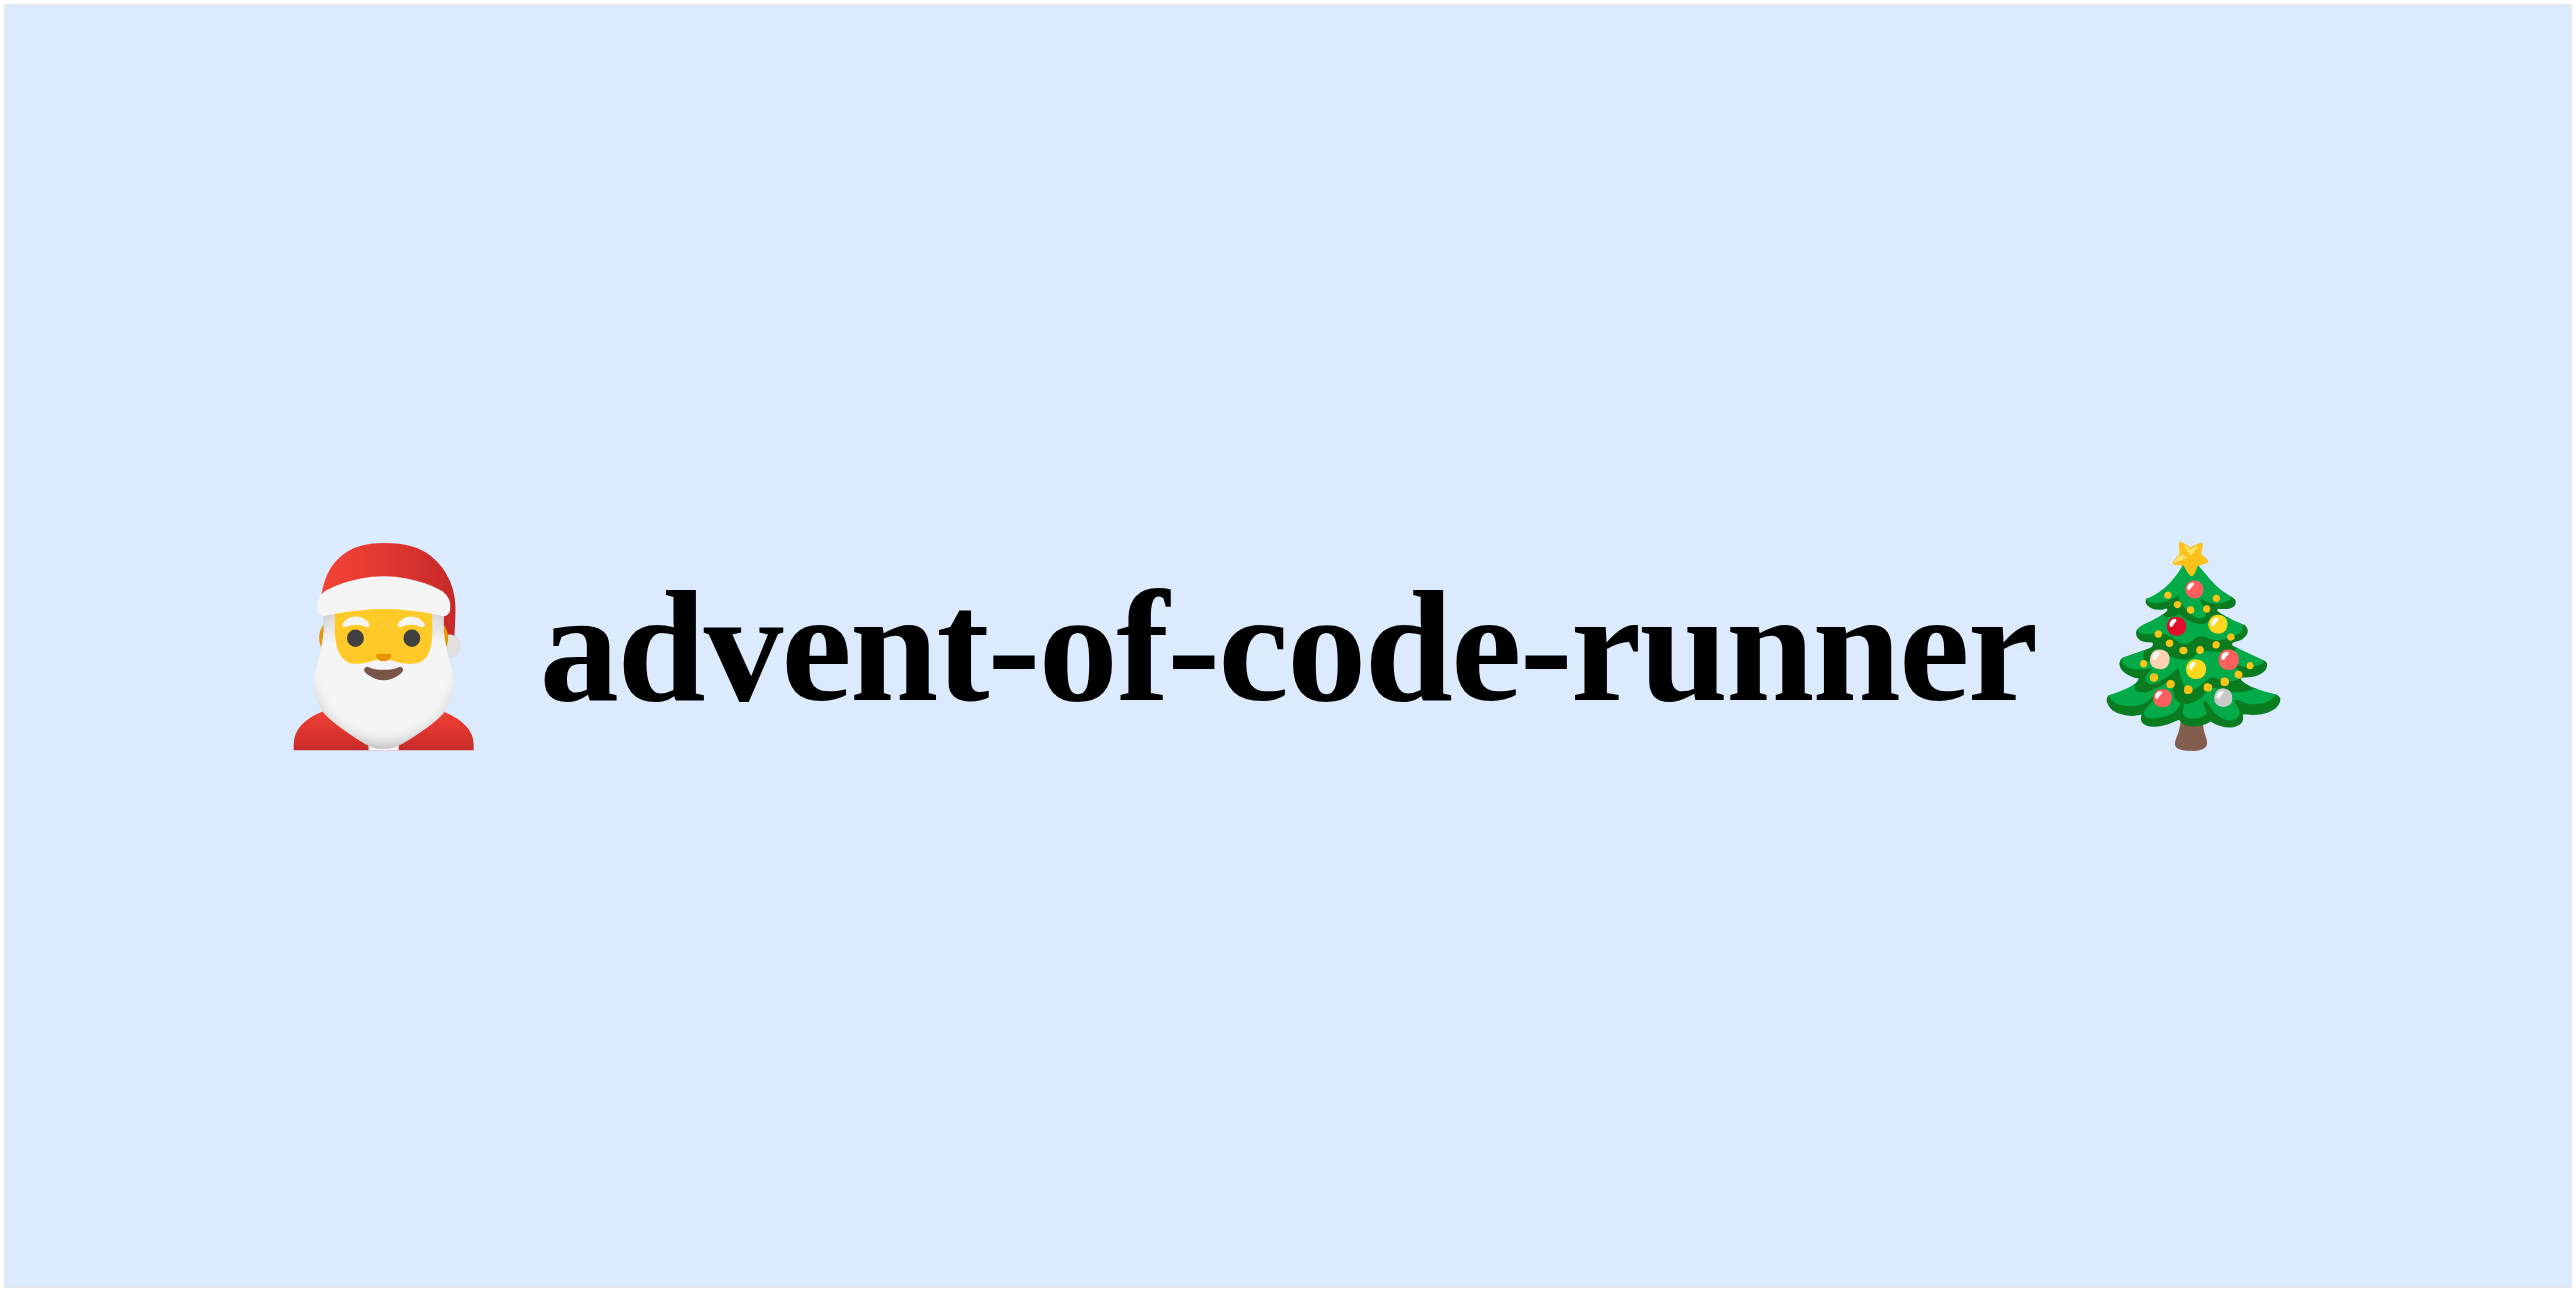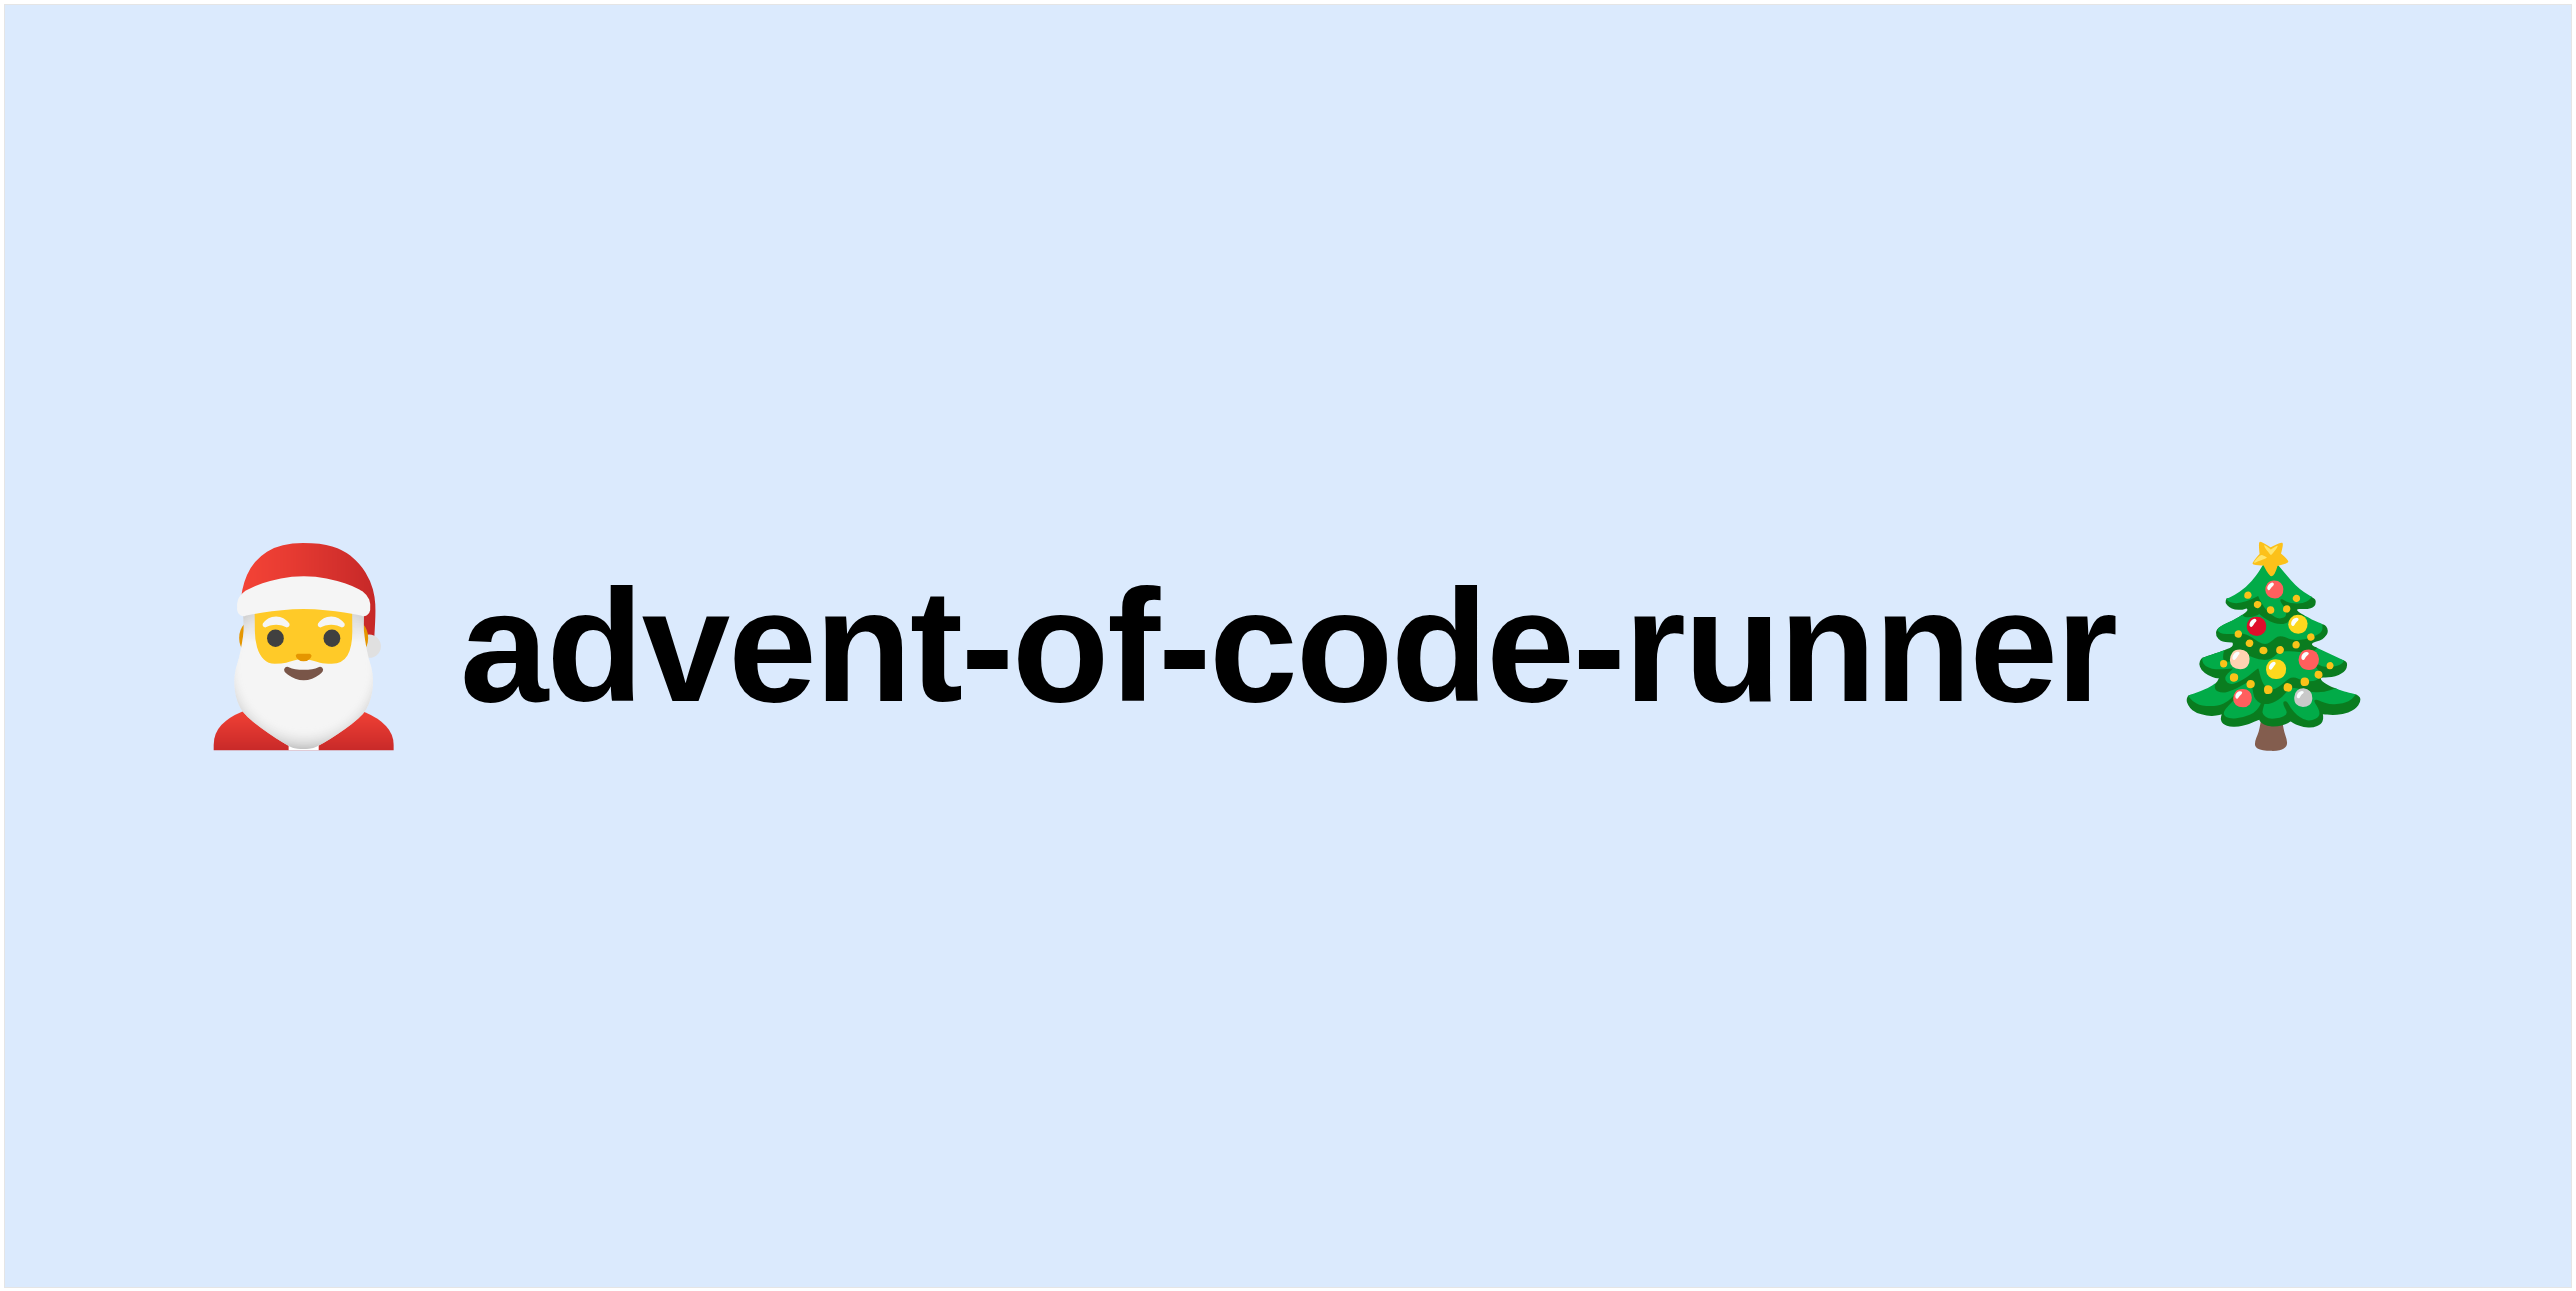--- a/index.html
+++ b/index.html
@@ -28,21 +28,21 @@
       display: flex;
       align-items: center;
       gap: 38px;
     }
     .emoji {
       font-size: 189px;
       line-height: 1;
       font-family: "Apple Color Emoji", "Segoe UI Emoji", "Noto Color Emoji", sans-serif;
     }
     .title {
-      font-family: Liberation Sans, sans-serif;
+      font-family: Liberation Serif, serif;
       font-weight: bold;
       font-size: 159px;
       color: #000000;
       letter-spacing: -1.9px;
       text-align: right;
     }
   </style>
 </head>
 <body>
 

